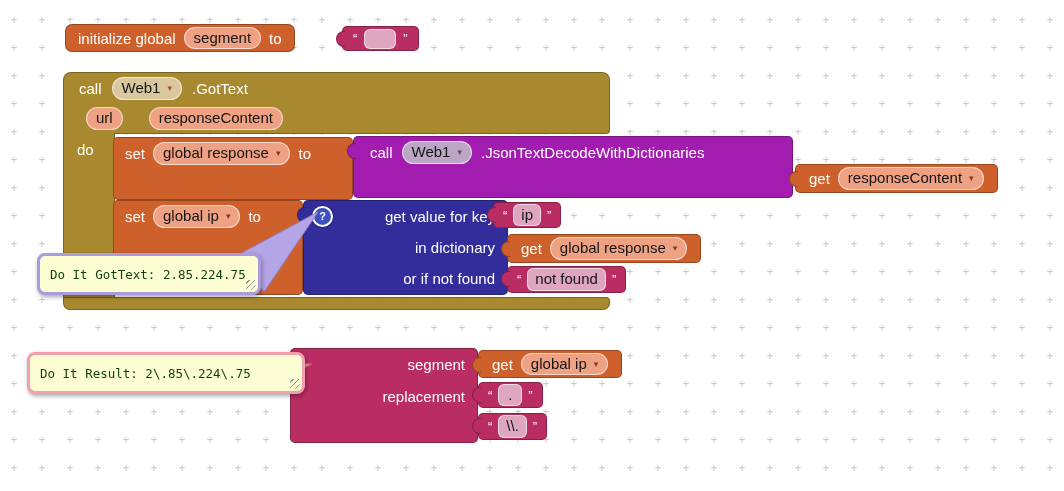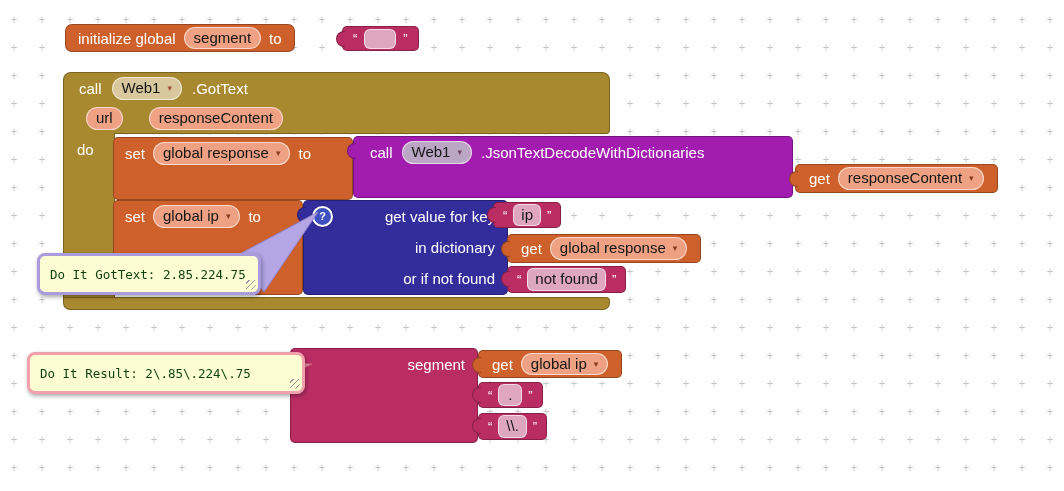--- a/index.html
+++ b/index.html
@@ -822,20 +822,23 @@
   </div>
 
   <div class="bubble bub-pink" style="left:27px;top:352px;width:252px;height:36px">
     <span>Do It Result: 2\.85\.224\.75</span>
   </div>
 
   <div class="block-col magenta r4 plugged" style="left:290px;top:348px;width:188px;height:95px">
     <div class="row right" style="height:31px;padding-right:12px">
       <span class="lbl">segment</span>
     </div>
+    <div class="row right" style="height:33px;padding-right:12px">
+      <span class="lbl">replacement</span>
+    </div>
   </div>
 
   <div class="block orange r4 plugged" style="left:478px;top:350px;height:28px;padding:0 13px;gap:8px">
     <span class="lbl">get</span>
     <span class="chip">
         <span>global ip</span>
         <span class="arrow">▾</span>
       </span>
   </div>
 

